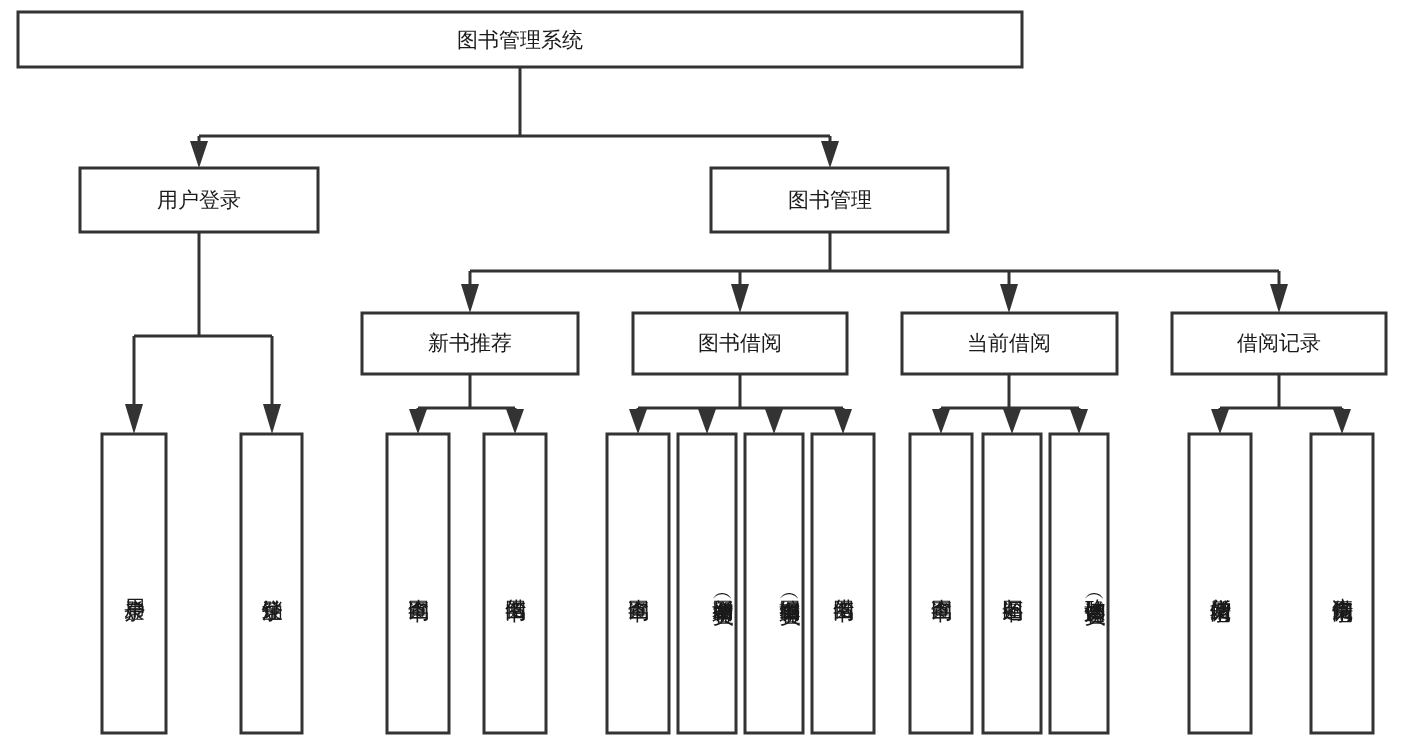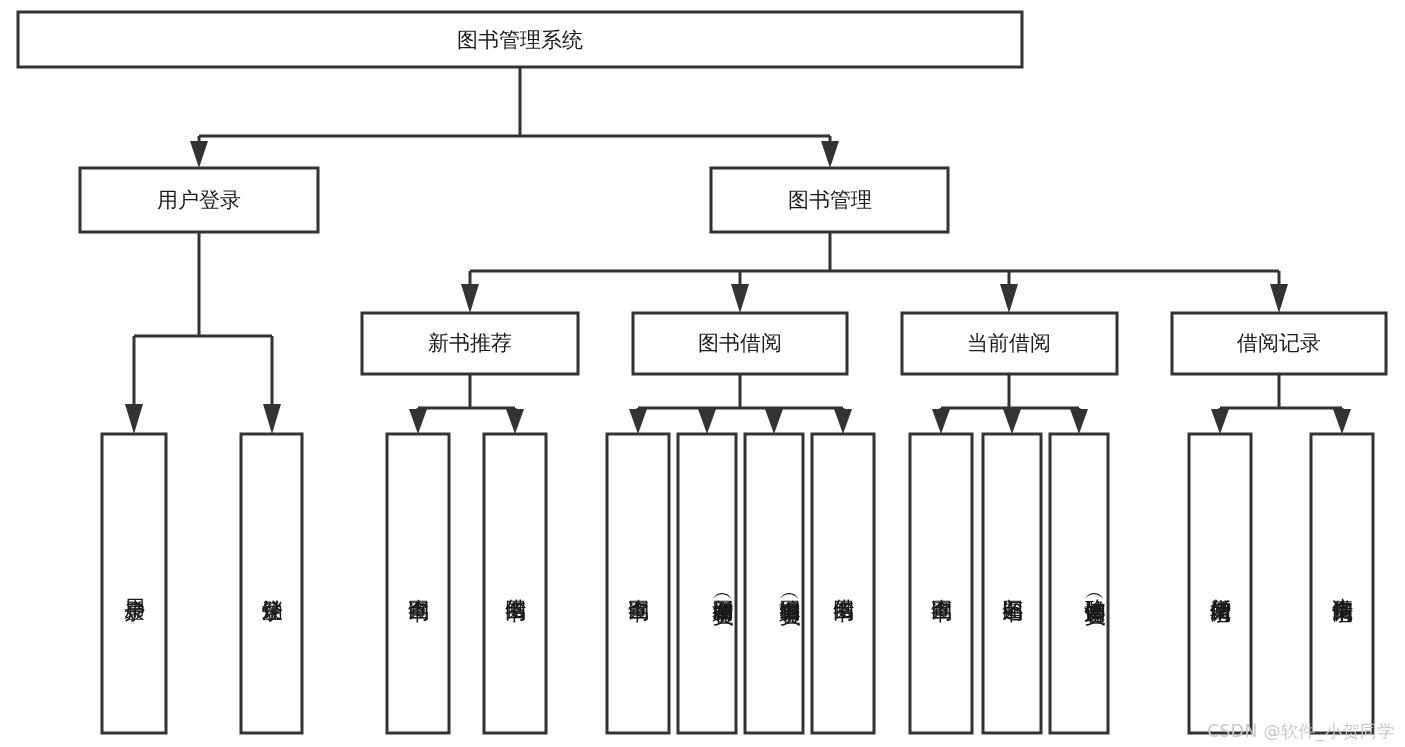--- a/index.html
+++ b/index.html
@@ -199,14 +199,13 @@
   <div class="node-label-v" style="left:607px; top:434px; width:62px;  height:299px; display:flex; align-items:center; justify-content:center;">查询图书</div>
   <div class="node-label-v" style="left:678px; top:440px; width:58px;  height:293px; display:flex; align-items:flex-start; justify-content:center;">新增图书（管理员）</div>
   <div class="node-label-v" style="left:745px; top:440px; width:58px;  height:293px; display:flex; align-items:flex-start; justify-content:center;">编辑图书（管理员）</div>
   <div class="node-label-v" style="left:812px; top:434px; width:62px;  height:299px; display:flex; align-items:center; justify-content:center;">借阅图书</div>
   <div class="node-label-v" style="left:910px; top:434px; width:62px;  height:299px; display:flex; align-items:center; justify-content:center;">查询图书</div>
   <div class="node-label-v" style="left:983px; top:434px; width:58px;  height:299px; display:flex; align-items:center; justify-content:center;">归还图书</div>
   <div class="node-label-v" style="left:1050px; top:440px; width:58px; height:293px; display:flex; align-items:flex-start; justify-content:center;">确认归还（管理员）</div>
   <div class="node-label-v" style="left:1189px; top:434px; width:62px; height:299px; display:flex; align-items:center; justify-content:center;">新增借阅记录</div>
   <div class="node-label-v" style="left:1311px; top:434px; width:62px; height:299px; display:flex; align-items:center; justify-content:center;">查询借阅记录</div>
 
-  <div class="watermark">CSDN @软件_小贺同学</div>
 </div>
 
 </body></html>

